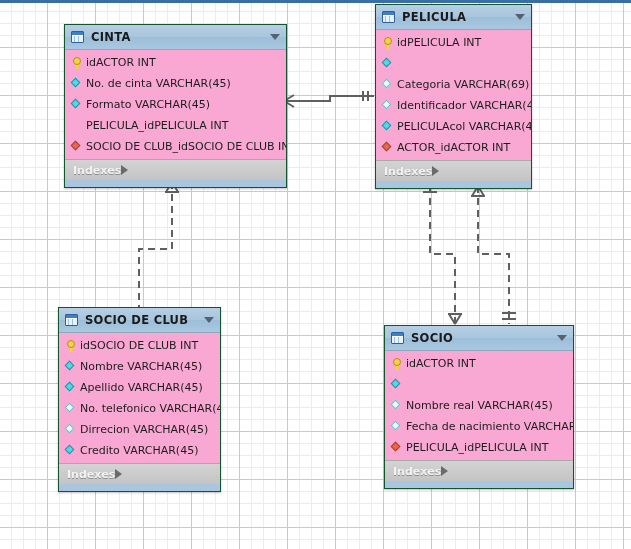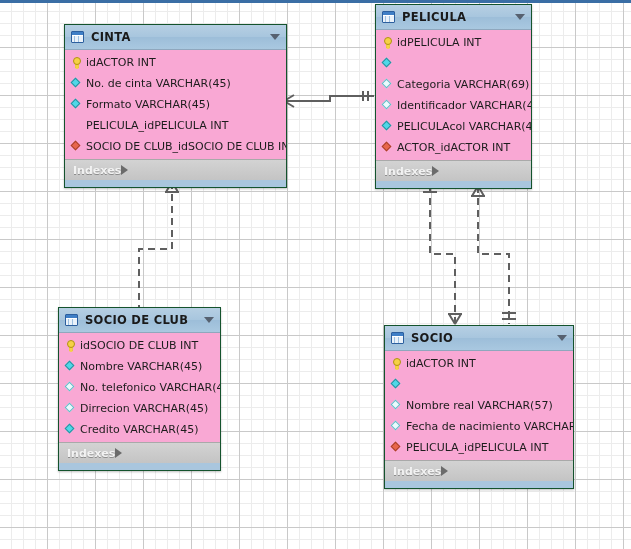--- a/index.html
+++ b/index.html
@@ -254,20 +254,26 @@
         </span>
         <span>idSOCIO DE CLUB INT</span>
       </div>
       <div class="col">
         <span class="ico nn">
           <span class="dia"></span>
         </span>
         <span>Nombre VARCHAR(45)</span>
       </div>
       <div class="col">
+        <span class="ico nn">
+          <span class="dia"></span>
+        </span>
+        <span>Apellido VARCHAR(45)</span>
+      </div>
+      <div class="col">
         <span class="ico null">
           <span class="dia"></span>
         </span>
         <span>No. telefonico VARCHAR(45)</span>
       </div>
       <div class="col">
         <span class="ico null">
           <span class="dia"></span>
         </span>
         <span>Dirrecion VARCHAR(45)</span>
@@ -300,21 +306,21 @@
       </div>
       <div class="col">
         <span class="ico nn">
           <span class="dia"></span>
         </span>
       </div>
       <div class="col">
         <span class="ico null">
           <span class="dia"></span>
         </span>
-        <span>Nombre real VARCHAR(57)</span>
+        <span>Nombre real VARCHAR(45)</span>
       </div>
       <div class="col">
         <span class="ico null">
           <span class="dia"></span>
         </span>
         <span>Fecha de nacimiento VARCHAR(45)</span>
       </div>
       <div class="col">
         <span class="ico fk">
           <span class="dia"></span>

